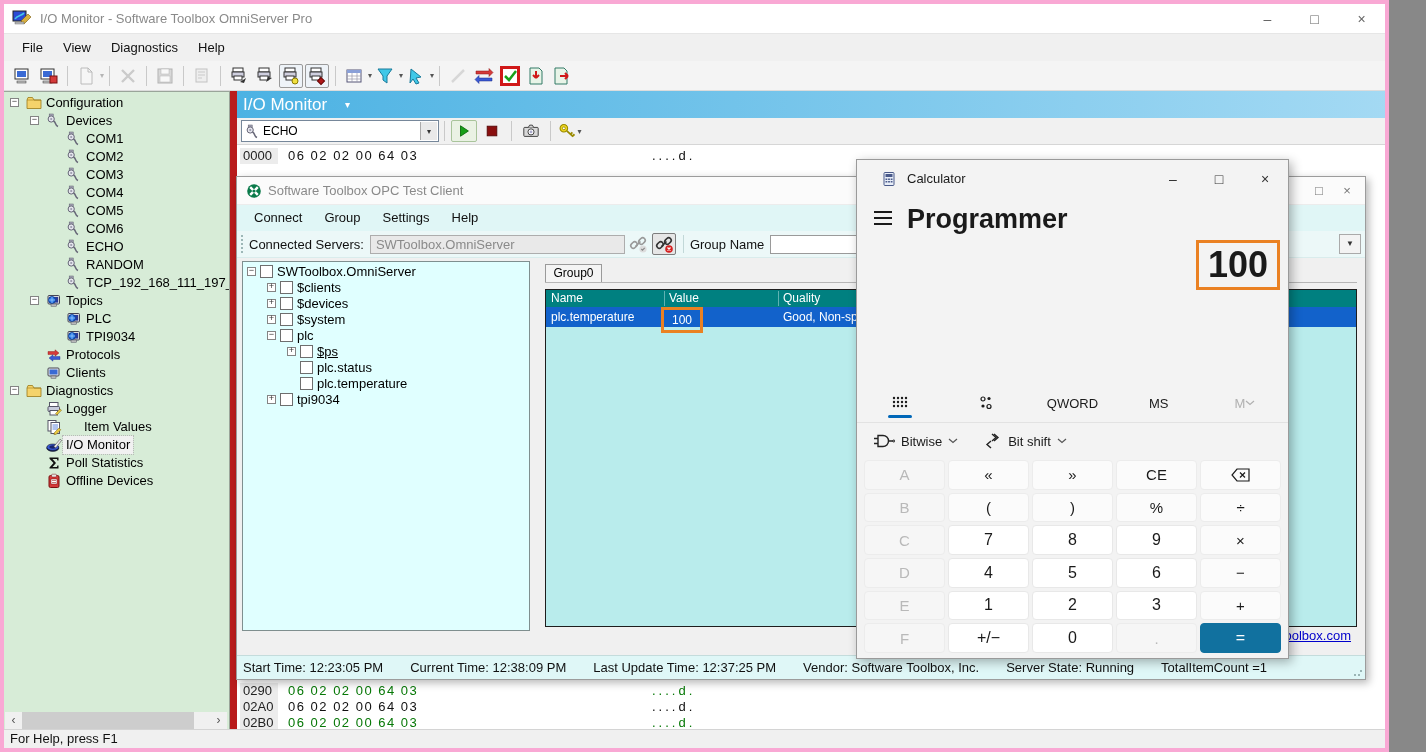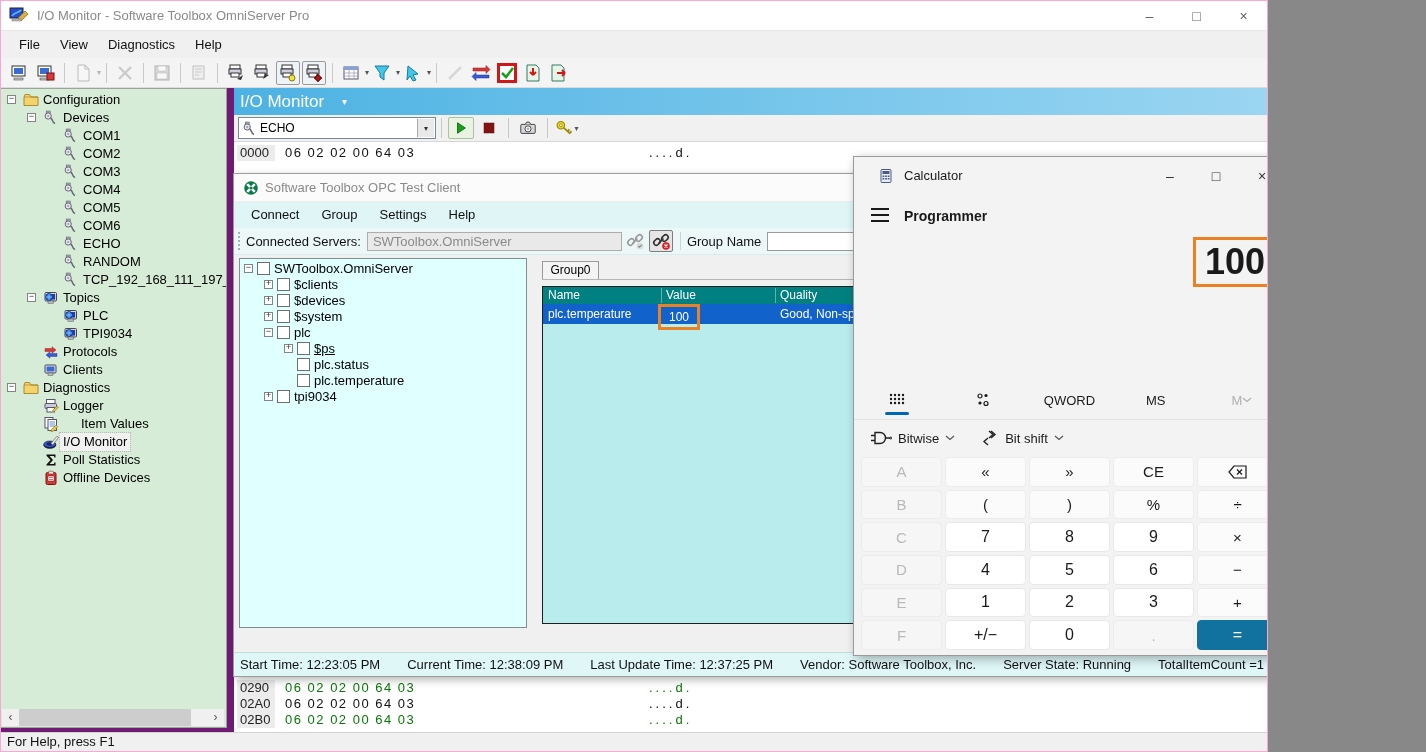--- a/index.html
+++ b/index.html
@@ -1,17 +1,17 @@
 <!DOCTYPE html>
 <html style="--ann-orange: #ea8122; --ann-green: #0e7a5a; --sel-blue: #1262cb; --teal: #008080; --accent: #0067b8; --eq: #11719f;"><head>
 <meta charset="utf-8">
 <style>
   html,body{margin:0;padding:0;background:#888;}
   *{box-sizing:border-box;font-family:"Liberation Sans",sans-serif;}
-  .app{position:relative;width:1268px;height:752px;background:#701a75;overflow:hidden;border:1px solid #f9a8d4;}
+  .app{position:relative;width:1389px;height:752px;background:#b91c1c;overflow:hidden;border:4px solid #f9a8d4;}
 
   
   .titlebar{position:absolute;top:0;left:0;right:0;height:30px;background:#fff;border-bottom:1px solid #e6e6e6;}
   .titlebar .app-icon{position:absolute;left:8px;top:5px;width:20px;height:20px;}
   .titlebar .title{position:absolute;left:36px;top:0;line-height:30px;font-size:13px;color:#8a8a8a;}
   .winbtns{position:absolute;right:0;top:0;height:30px;display:flex;}
   .winbtns span{width:47px;text-align:center;line-height:30px;font-size:14px;color:#666;}
   .menubar{position:absolute;top:30px;left:0;right:0;height:27px;background:#f0f0f0;display:flex;align-items:center;padding-left:8px;}
   .menubar span{font-size:13px;color:#111;padding:0 10px;line-height:27px;}
   .toolbar{position:absolute;top:57px;left:0;right:0;height:30px;background:#f4f4f4;border-bottom:1px solid #dcdcdc;display:flex;align-items:center;padding-left:6px;}
@@ -105,21 +105,21 @@
   
   .calc{position:absolute;left:852px;top:155px;width:433px;height:500px;background:#f3f3f3;border:1px solid #9a9a9a;box-shadow:3px 3px 10px rgba(0,0,0,.3);z-index:10;}
   .calc-title{position:absolute;top:0;left:0;right:0;height:38px;}
   .calc-title .cicon{position:absolute;left:24px;top:11px;width:16px;height:16px;}
   .calc-title .ctext{position:absolute;left:50px;top:0;line-height:38px;font-size:13px;color:#1a1a1a;}
   .calc-title .cbtns{position:absolute;right:0;top:0;display:flex;height:38px;}
   .calc-title .cbtns span{width:46px;text-align:center;line-height:38px;font-size:14px;color:#333;}
   .calc-mode{position:absolute;top:42px;left:0;right:0;height:34px;}
   .hamburger{position:absolute;left:17px;top:9px;width:18px;height:14px;border-top:2px solid #1a1a1a;border-bottom:2px solid #1a1a1a;}
   .hamburger:before{content:"";position:absolute;left:0;right:0;top:4px;height:2px;background:#1a1a1a;}
-  .calc-mode .mname{position:absolute;left:50px;top:0;font-size:14px;font-weight:bold;color:#1a1a1a;line-height:34px;}
+  .calc-mode .mname{position:absolute;left:50px;top:0;font-size:27px;font-weight:bold;color:#1a1a1a;line-height:34px;}
   .calc-disp-box{position:absolute;top:80px;right:8px;border:3px solid var(--ann-orange);padding:0 9px;}
   .calc-disp{font-size:36px;font-weight:600;color:#1a1a1a;line-height:44px;}
   .radix{position:absolute;top:136px;left:0;right:0;}
   .radix .rrow{height:23px;line-height:23px;font-size:14px;color:#1a1a1a;}
   .radix .rlab{display:inline-block;margin-left:14px;width:44px;}
   .hex-ann{position:absolute;left:8px;top:-3px;width:74px;height:28px;border:2px solid var(--ann-green);}
   .dec-acc{position:absolute;left:1px;top:27px;width:3px;height:15px;border-radius:2px;background:var(--accent);}
   .calc-toggles{position:absolute;top:228px;left:0;right:0;height:30px;display:flex;}
   .calc-toggles .tcell{flex:1;display:flex;align-items:center;justify-content:center;font-size:13px;color:#1a1a1a;position:relative;}
   .tcell .selbar{position:absolute;left:50%;margin-left:-12px;bottom:0px;width:24px;height:3px;border-radius:2px;background:var(--accent);}

